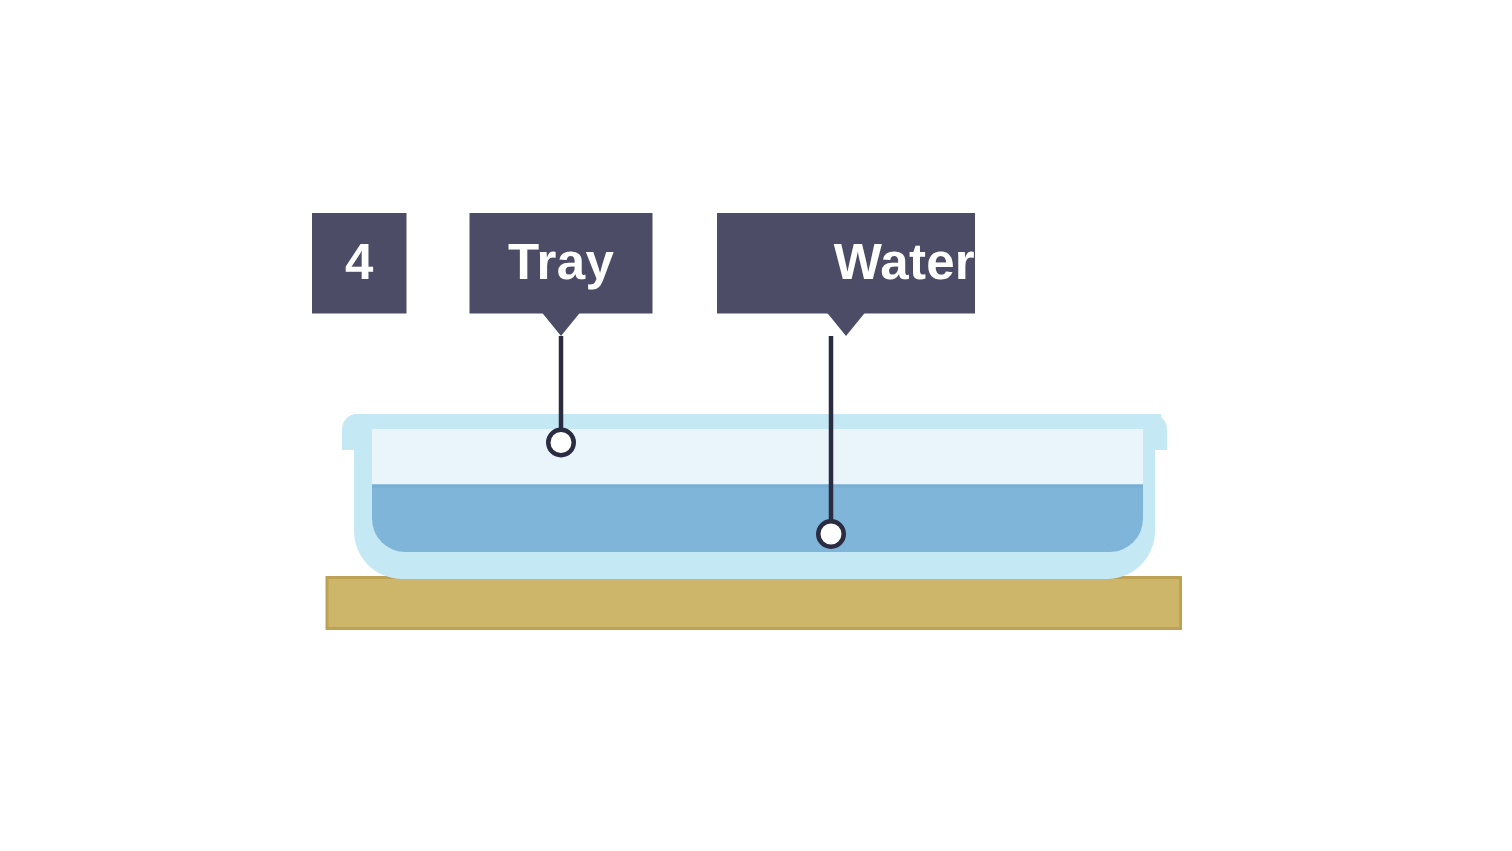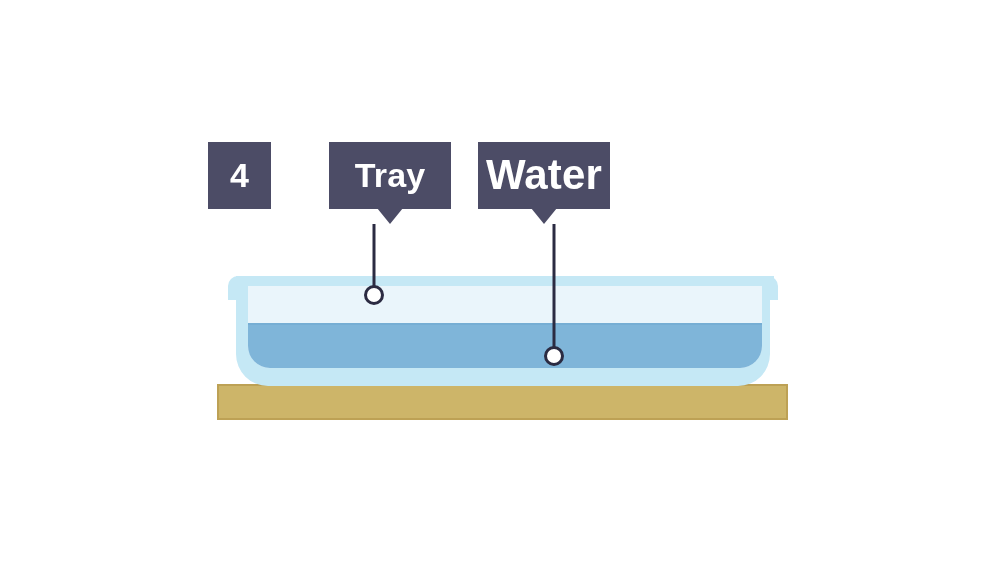--- a/index.html
+++ b/index.html
@@ -69,28 +69,28 @@
     width: 63px;
     height: 67px;
     font-size: 34px;
   }
   #callout-tray {
     left: 313px;
     top: 142px;
     width: 122px;
     height: 67px;
     font-size: 34px;
-    margin-left: 16px;
   }
   #callout-water {
     left: 478px;
     top: 142px;
-    width: 132px;
+    width: 172px;
     height: 67px;
-    font-size: 42px;
+    font-size: 34px;
+    justify-content: flex-end;
   }
 
   
   #leaders {
     position: absolute;
     left: 0;
     top: 0;
     width: 1008px;
     height: 567px;
     pointer-events: none;

